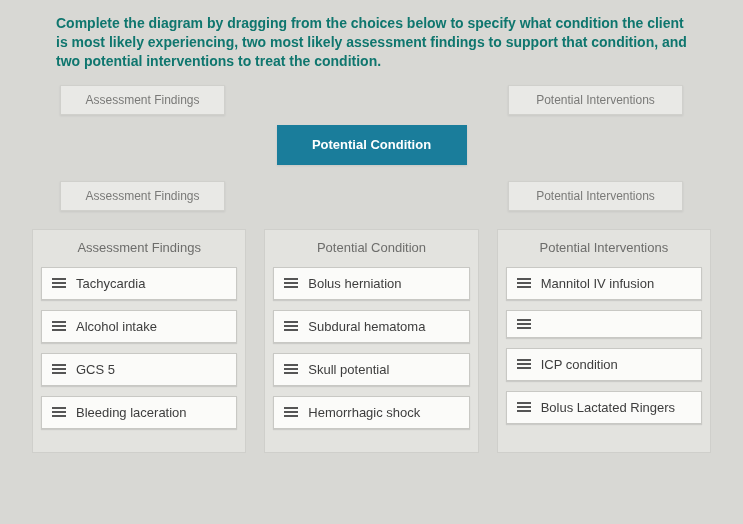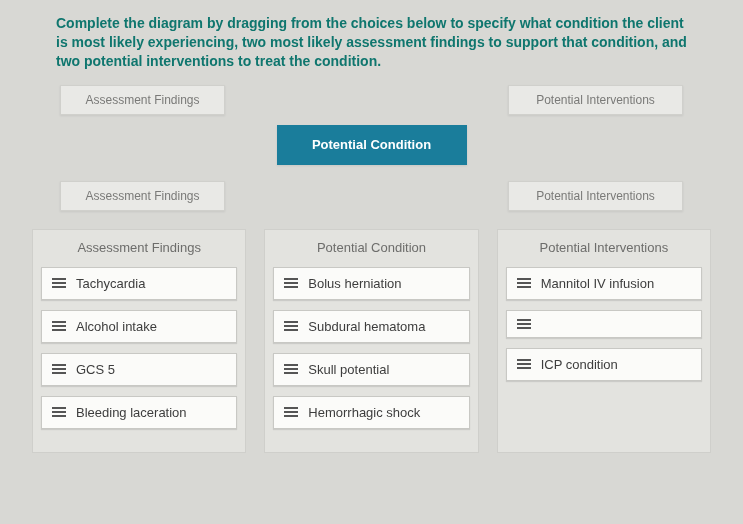--- a/index.html
+++ b/index.html
@@ -204,15 +204,23 @@
         </div>
     </div>
     <div class="choice">
       <div class="drag-icon">
           <span></span>
           <span></span>
           <span></span>
         </div>
       <span>ICP condition</span>
     </div>
+    <div class="choice">
+      <div class="drag-icon">
+          <span></span>
+          <span></span>
+          <span></span>
+        </div>
+      <span>Bolus Lactated Ringers</span>
+    </div>
   </div>
 
 </div>
 
 </body></html>

